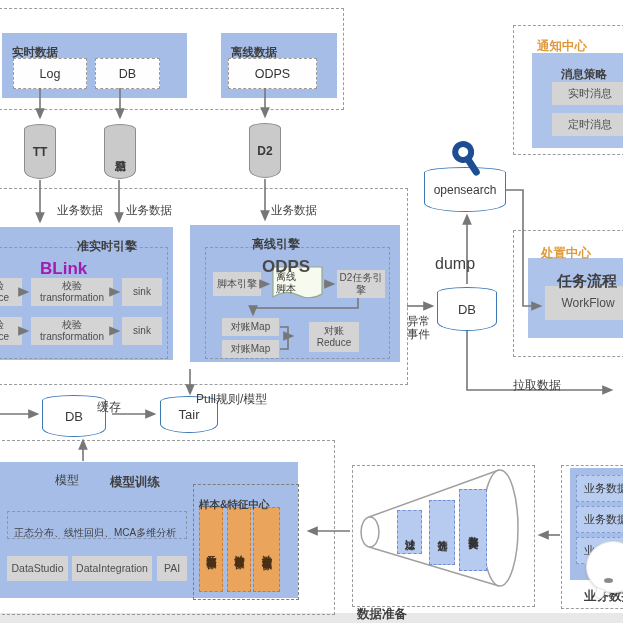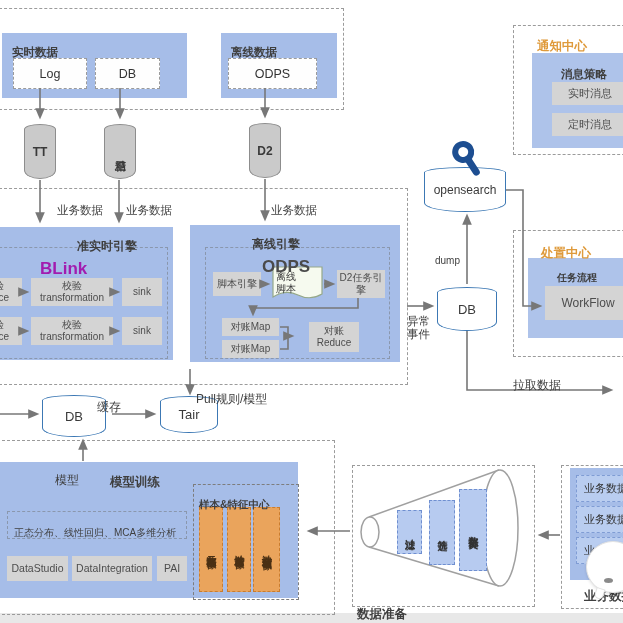--- a/index.html
+++ b/index.html
@@ -122,21 +122,21 @@
   </div>
   <div class="gbox" style="left:222px;top:318px;width:57px;height:18px">对账Map</div>
   <div class="gbox" style="left:222px;top:340px;width:57px;height:18px">对账Map</div>
   <div class="gbox" style="left:309px;top:322px;width:50px;height:30px">
     <span class="wrap" style="width:46px">对账Reduce</span>
   </div>
 
   <div class="lbl" style="left:196px;top:384px;font-size:12px">Pull规则/模型</div>
   <div class="lbl" style="left:97px;top:392px;font-size:12px">缓存</div>
   <div class="lbl" style="left:55px;top:465px;font-size:12px">模型</div>
-  <div class="lbl" style="left:435px;top:246px;font-size:10px">dump</div>
+  <div class="lbl" style="left:435px;top:246px;font-size:16px">dump</div>
   <div class="lbl wrap" style="left:407px;top:306px;width:28px;font-size:11.5px">异常事件</div>
   <div class="lbl" style="left:513px;top:370px;font-size:12px">拉取数据</div>
 
   <div class="cyl bluec" style="left:42px;top:395px;width:64px;height:42px">
     <div class="top"></div>
       <div class="body"></div>
     <div class="clabel" style="font-size:13px">DB</div>
   </div>
   <div class="cyl bluec" style="left:160px;top:396px;width:58px;height:37px">
     <div class="top"></div>
@@ -155,21 +155,21 @@
   </div>
 
   <div class="lbl b orange-t" style="left:537px;top:30px;font-size:12.5px">通知中心</div>
   <div class="blue lt" style="left:532px;top:53px;width:98px;height:95px"></div>
   <div class="lbl b" style="left:561px;top:59px;font-size:11.5px">消息策略</div>
   <div class="gbox" style="left:552px;top:82px;width:76px;height:23px;font-size:11px">实时消息</div>
   <div class="gbox" style="left:552px;top:113px;width:76px;height:23px;font-size:11px">定时消息</div>
 
   <div class="lbl b orange-t" style="left:541px;top:237px;font-size:12.5px">处置中心</div>
   <div class="blue lt" style="left:528px;top:258px;width:104px;height:80px"></div>
-  <div class="lbl b" style="left:557px;top:263px;font-size:10px">任务流程</div>
+  <div class="lbl b" style="left:557px;top:263px;font-size:15px">任务流程</div>
   <div class="gbox" style="left:545px;top:286px;width:86px;height:34px;font-size:12px">WorkFlow</div>
 
   <div class="blue" style="left:-8px;top:462px;width:306px;height:136px"></div>
   <div class="lbl b" style="left:110px;top:466px;font-size:12.5px">模型训练</div>
   <div class="idash" style="left:7px;top:511px;width:178px;height:26px;z-index:3"></div>
   <div class="lbl" style="left:14px;top:518px;font-size:10px;z-index:4">正态分布、线性回归、MCA多维分析</div>
   <div class="gbox" style="left:7px;top:556px;width:61px;height:25px;font-size:10.5px">DataStudio</div>
   <div class="gbox" style="left:72px;top:556px;width:80px;height:25px;font-size:10.5px">DataIntegration</div>
   <div class="gbox" style="left:157px;top:556px;width:30px;height:25px;font-size:10.5px">PAI</div>
   <div class="idash" style="left:193px;top:484px;width:104px;height:114px;border-color:#7d7d7d;z-index:3"></div>

